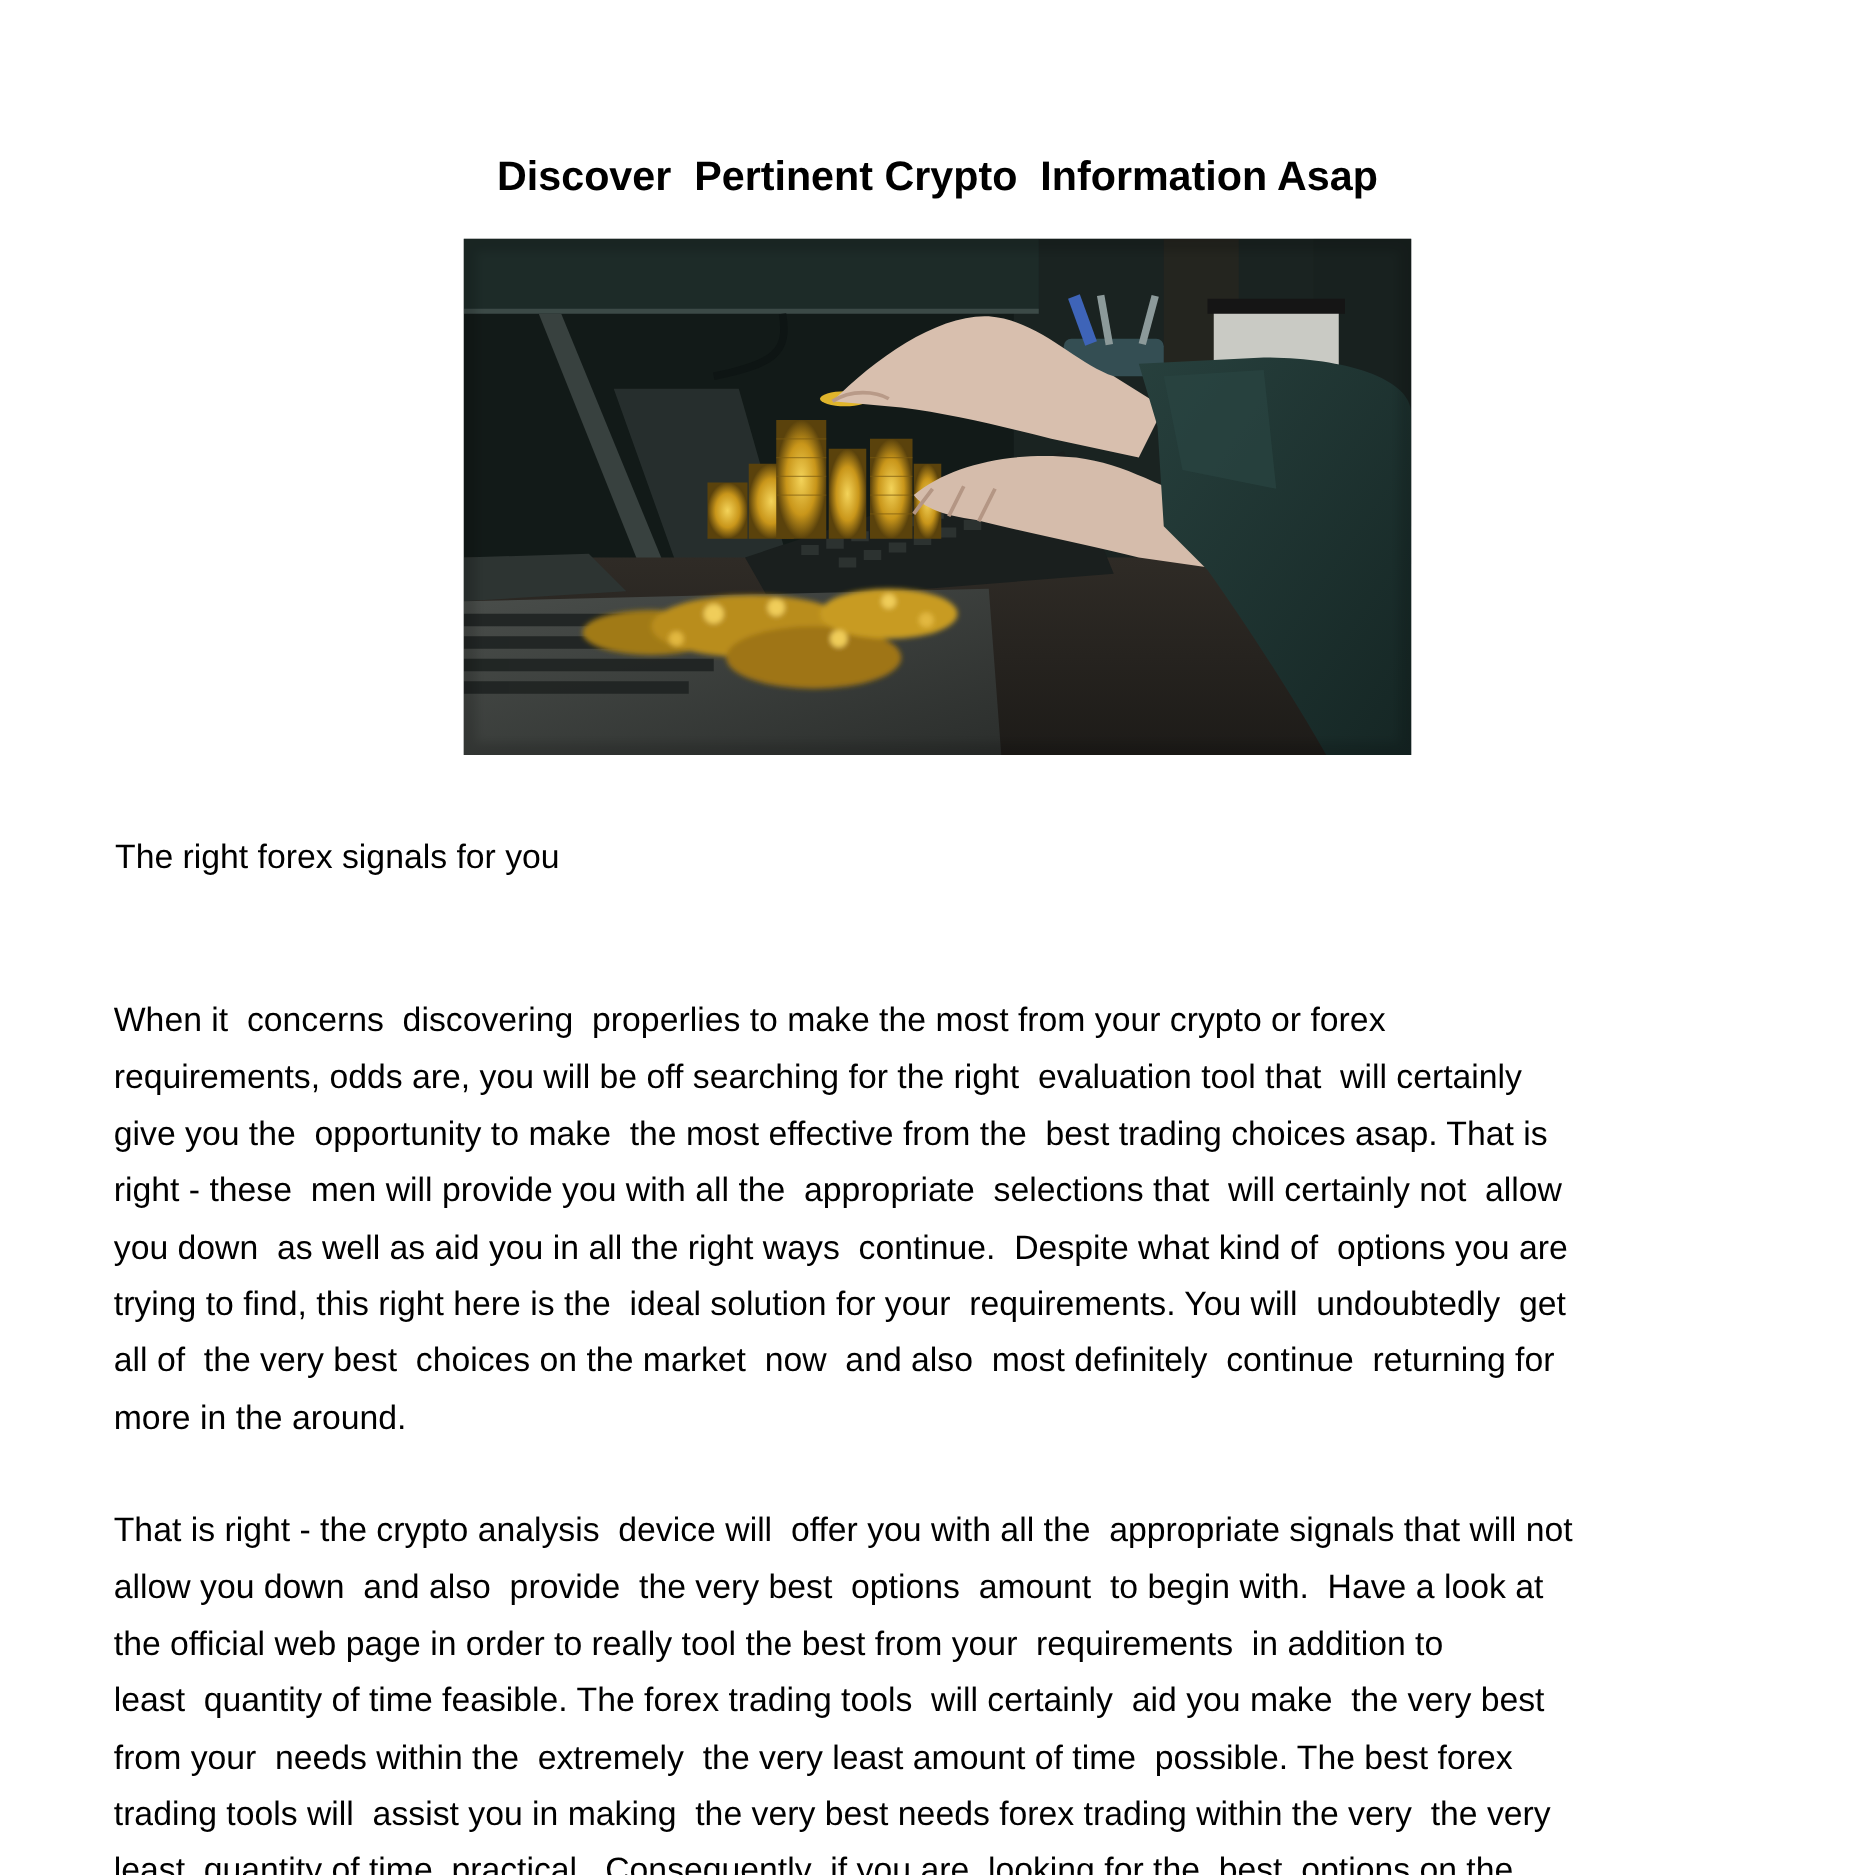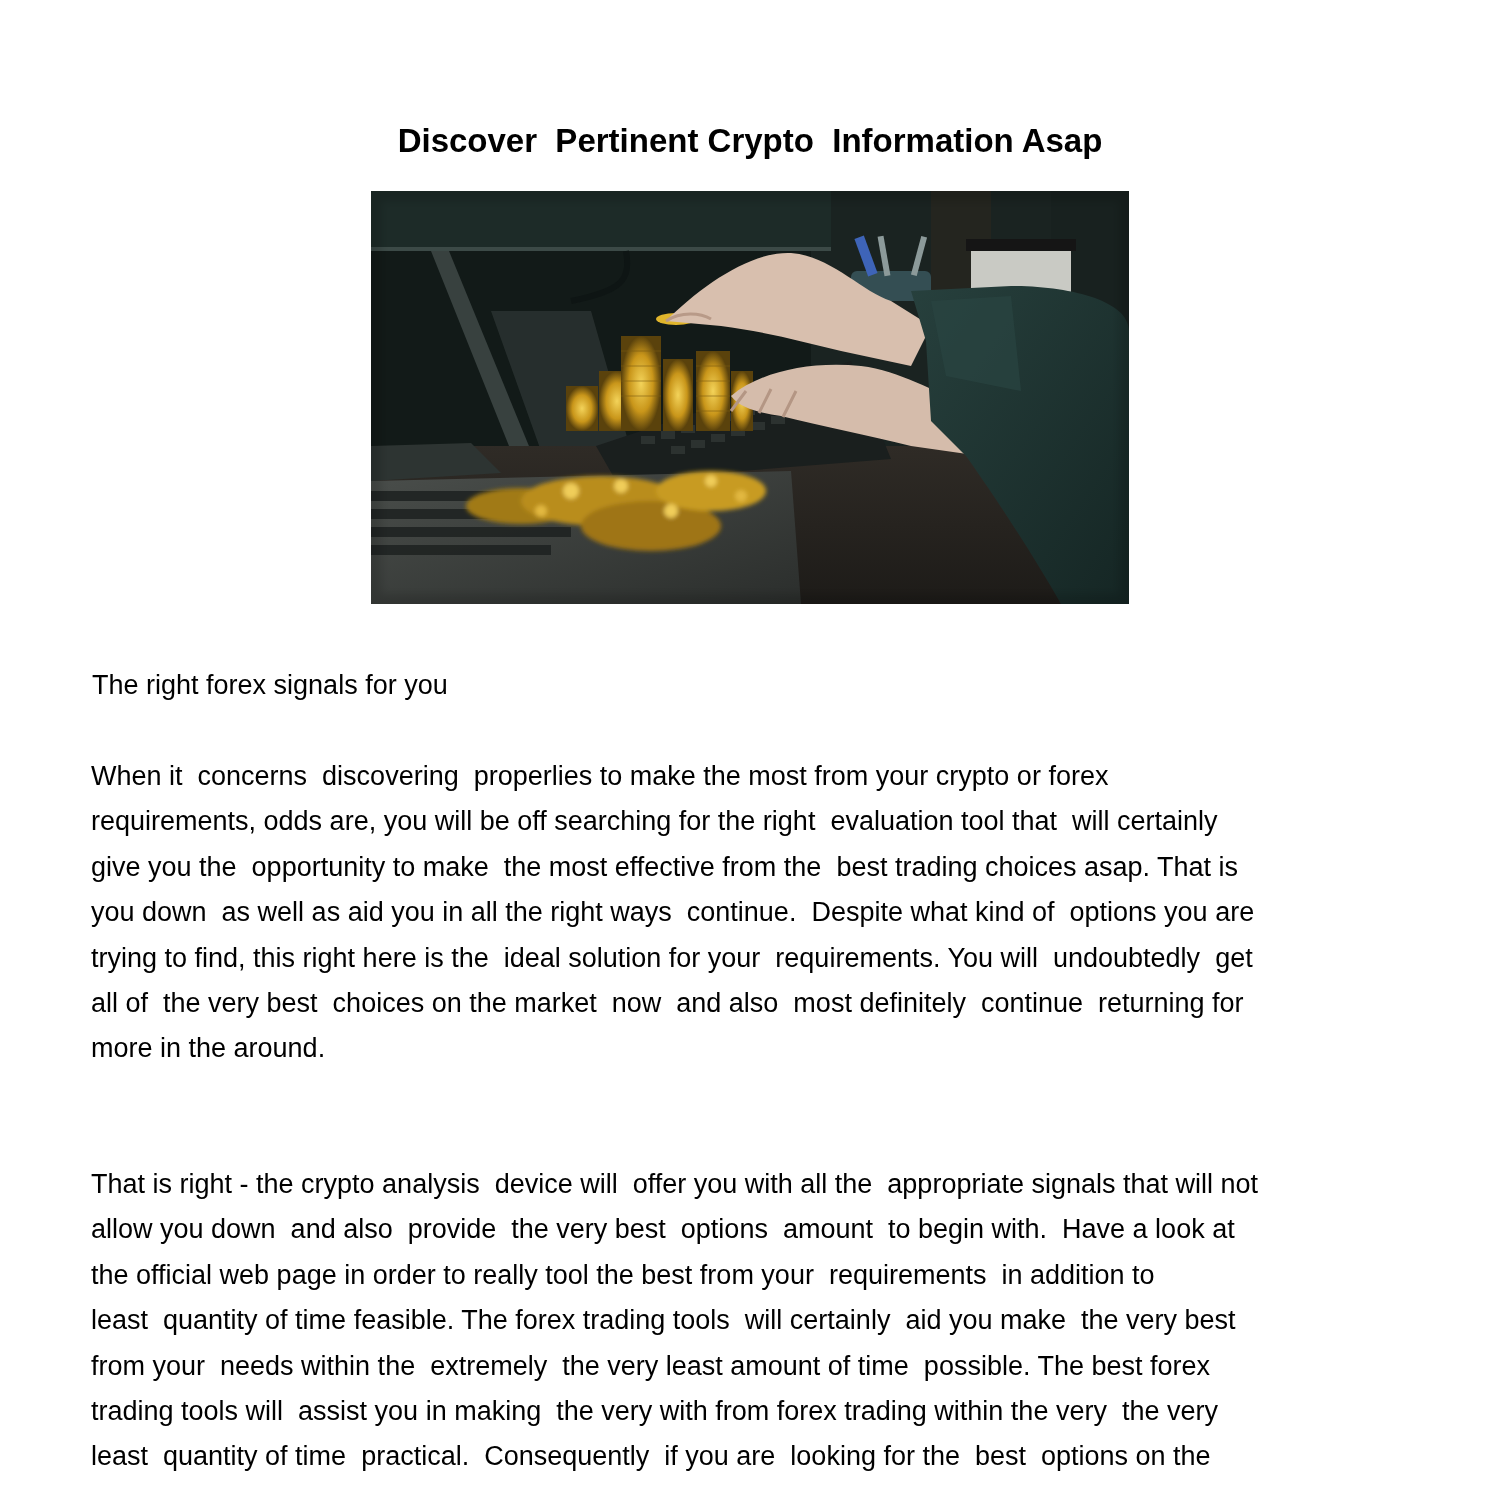--- a/index.html
+++ b/index.html
@@ -42,20 +42,21 @@
       font-size: 27px;
       line-height: 36px;
       white-space: pre;
     }
     .para {
       position: absolute;
       left: 91px;
       width: 1330px;
       font-size: 27px;
       line-height: 45.4px;
+      margin-top: 40px;
     }
     .para .line {
       display: block;
       white-space: pre;
       height: 45.4px;
     }
     .para-1 { top: 754px; }
     .para-2 { top: 1162px; }
   </style>
 </head>
@@ -188,27 +189,28 @@
     <rect x="0" y="0" width="758" height="413" fill="none" stroke="#000" stroke-opacity="0.15" stroke-width="20" filter="url(#blur4)"></rect>
   </svg>
 </div>
 
 <div class="subheading"> The right forex signals for you</div>
 
 <div class="para para-1">
   <span class="line">When it  concerns  discovering  properlies to make the most from your crypto or forex</span>
   <span class="line">requirements, odds are, you will be off searching for the right  evaluation tool that  will certainly</span>
   <span class="line">give you the  opportunity to make  the most effective from the  best trading choices asap. That is</span>
+  <span class="line">right - these  men will provide you with all the  appropriate  selections that  will certainly not  allow</span>
   <span class="line">you down  as well as aid you in all the right ways  continue.  Despite what kind of  options you are</span>
   <span class="line">trying to find, this right here is the  ideal solution for your  requirements. You will  undoubtedly  get</span>
   <span class="line">all of  the very best  choices on the market  now  and also  most definitely  continue  returning for</span>
   <span class="line">more in the around.</span>
 </div>
 
 <div class="para para-2">
   <span class="line">That is right - the crypto analysis  device will  offer you with all the  appropriate signals that will not</span>
   <span class="line">allow you down  and also  provide  the very best  options  amount  to begin with.  Have a look at</span>
   <span class="line">the official web page in order to really tool the best from your  requirements  in addition to</span>
   <span class="line">least  quantity of time feasible. The forex trading tools  will certainly  aid you make  the very best</span>
   <span class="line">from your  needs within the  extremely  the very least amount of time  possible. The best forex</span>
-  <span class="line">trading tools will  assist you in making  the very with from forex trading within the very  the very</span>
+  <span class="line">trading tools will  assist you in making  the very best needs forex trading within the very  the very</span>
   <span class="line">least  quantity of time  practical.  Consequently  if you are  looking for the  best  options on the</span>
 </div>
 
 </body></html>

